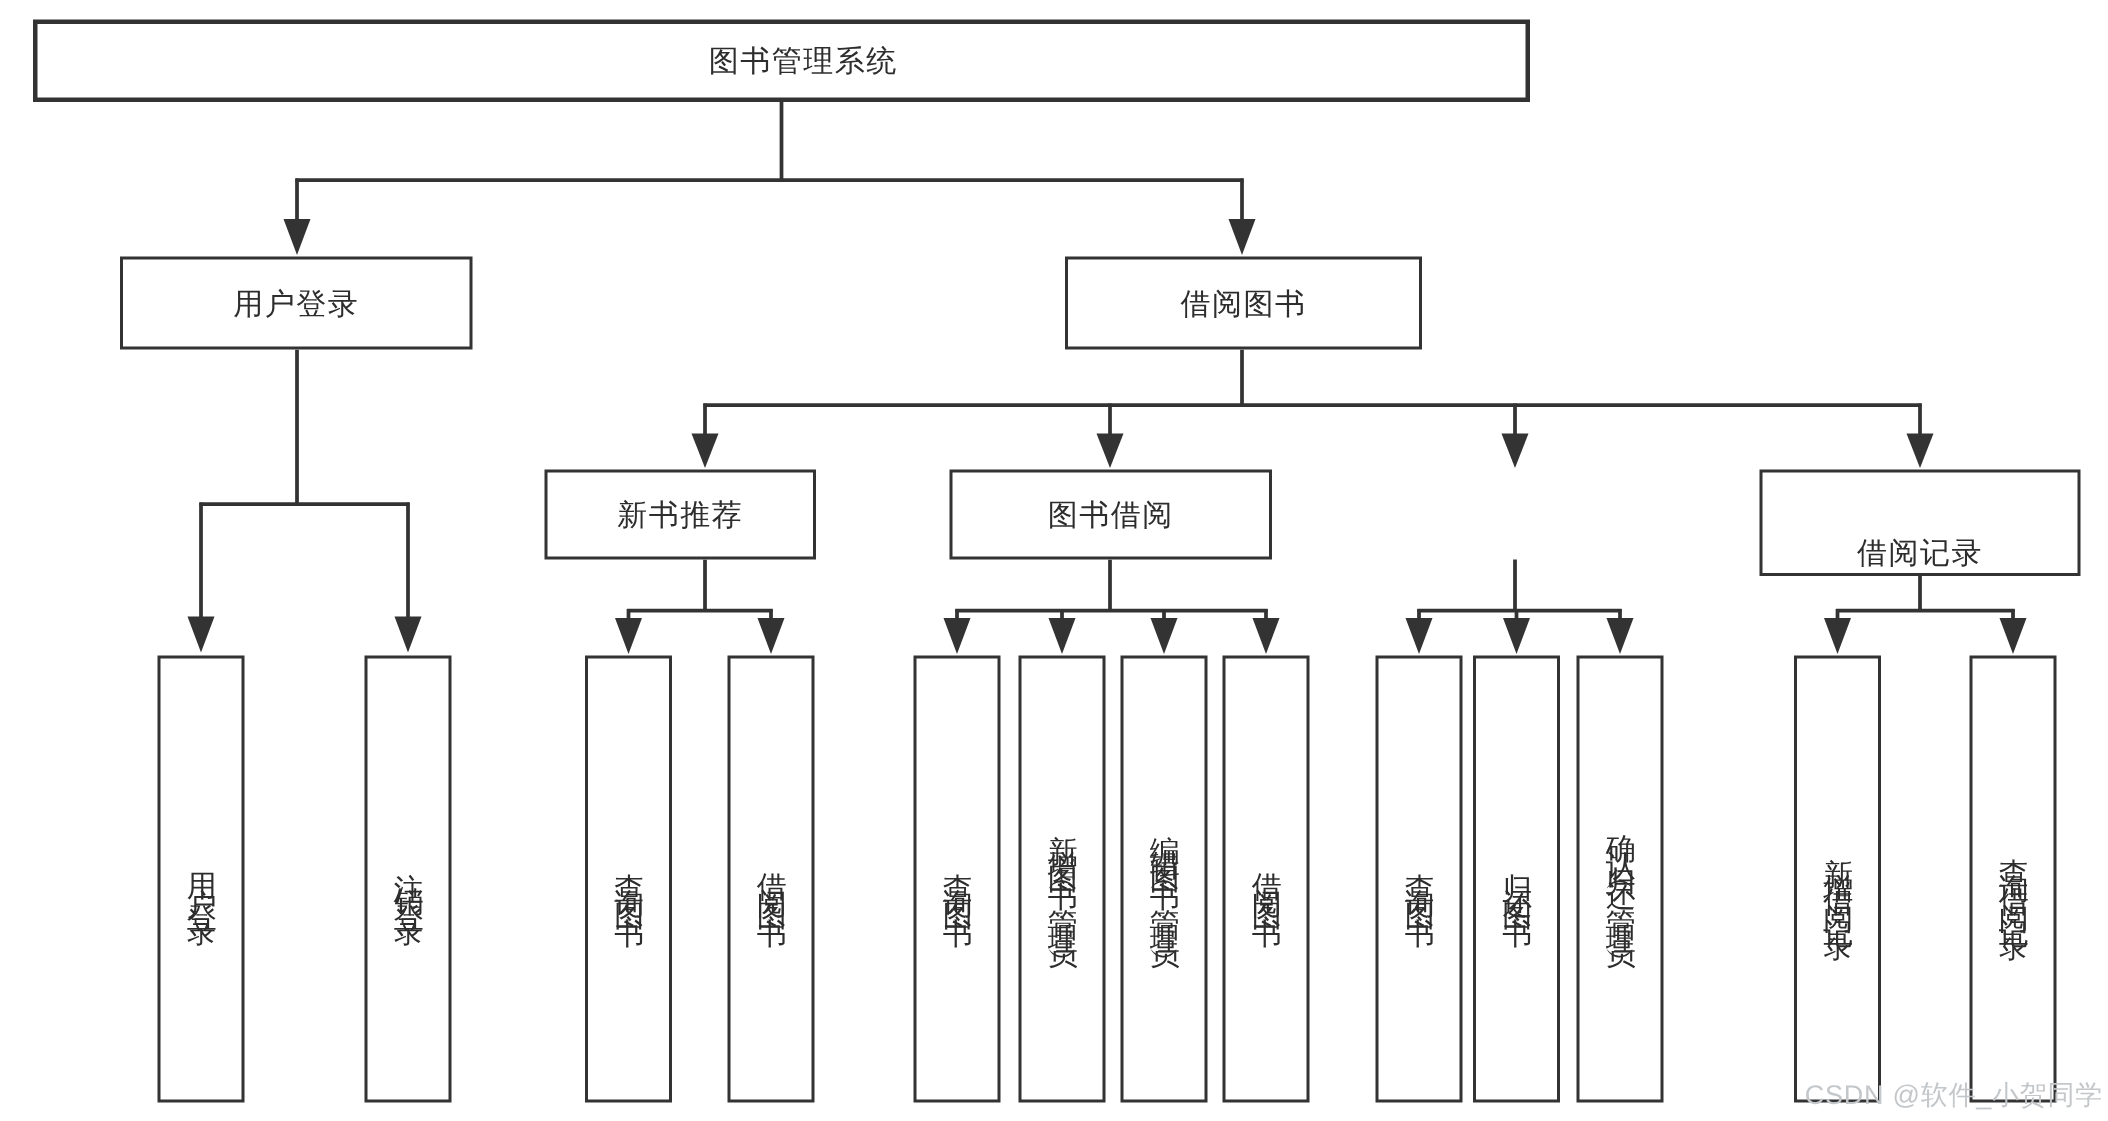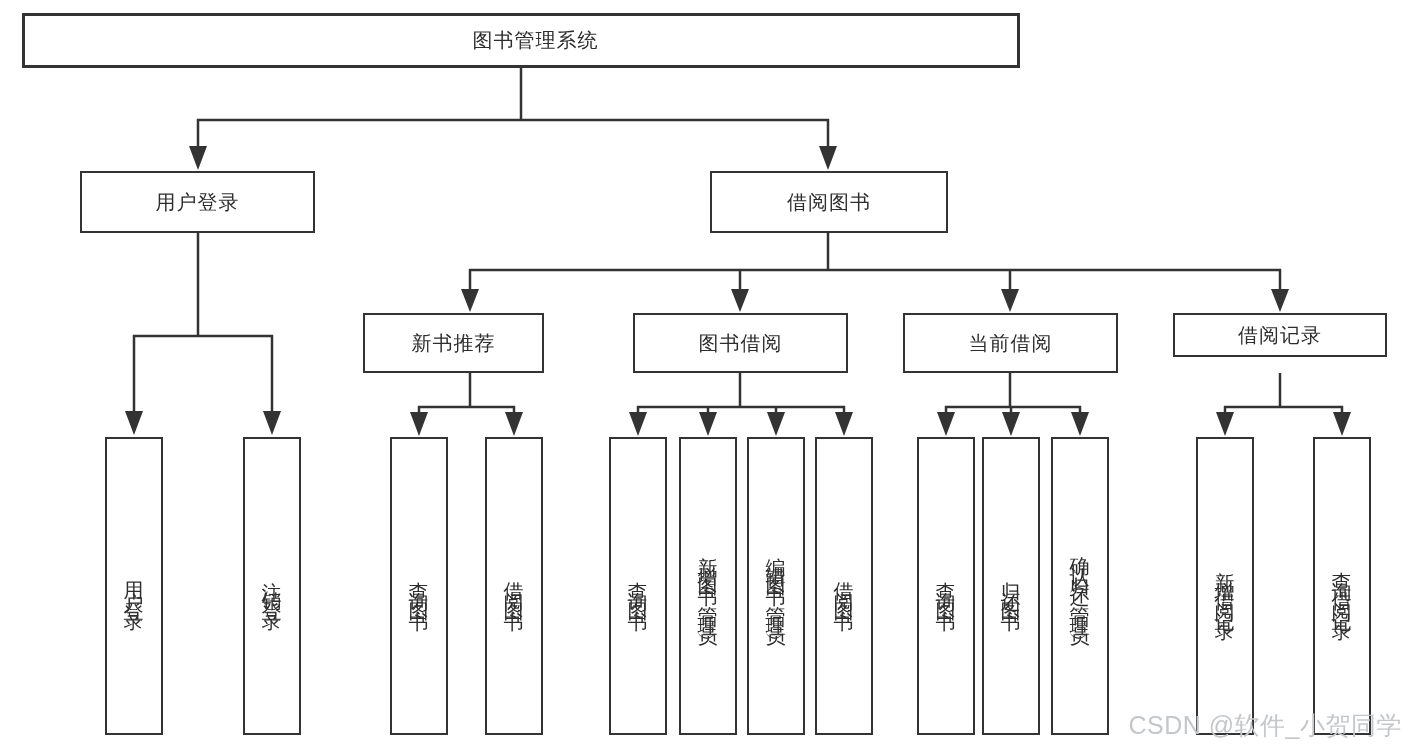--- a/index.html
+++ b/index.html
@@ -27,21 +27,21 @@
   .box-v{
     writing-mode:vertical-rl;
     text-orientation:mixed;
     letter-spacing:10px;
     line-height:1;
     font-size:20px;
   }
   #watermark{
     position:absolute;
     right:3px;bottom:5px;
-    font-size:25px;
+    font-size:18px;
     color:#c4c7ca;
     letter-spacing:0.5px;
     z-index:10;
     white-space:nowrap;
   }
 </style>
 </head>
 <body>
 
 <div id="canvas">
@@ -132,24 +132,21 @@
   <div class="box box-h" style="left:710px;top:171px;width:238px;height:62px;">
     <span>借阅图书</span>
   </div>
 
   <div class="box box-h" style="left:363px;top:313px;width:181px;height:60px;">
     <span>新书推荐</span>
   </div>
   <div class="box box-h" style="left:633px;top:313px;width:215px;height:60px;align-items:center;">
     <span>图书借阅</span>
   </div>
-  <div class="box box-h" style="left:903px;top:313px;width:215px;height:60px;">
-    <span>当前借阅</span>
-  </div>
-  <div class="box box-h" style="left:1173px;top:313px;width:214px;height:44px;">
+  <div class="box box-h" style="left:1173px;top:313px;width:214px;height:71px;align-items:flex-end;">
     <span>借阅记录</span>
   </div>
 
   <div class="box box-v" style="left:105px;top:437px;width:58px;height:298px;">
     <span>用户登录</span>
   </div>
   <div class="box box-v" style="left:243px;top:437px;width:58px;height:298px;">
     <span>注销登录</span>
   </div>
 

